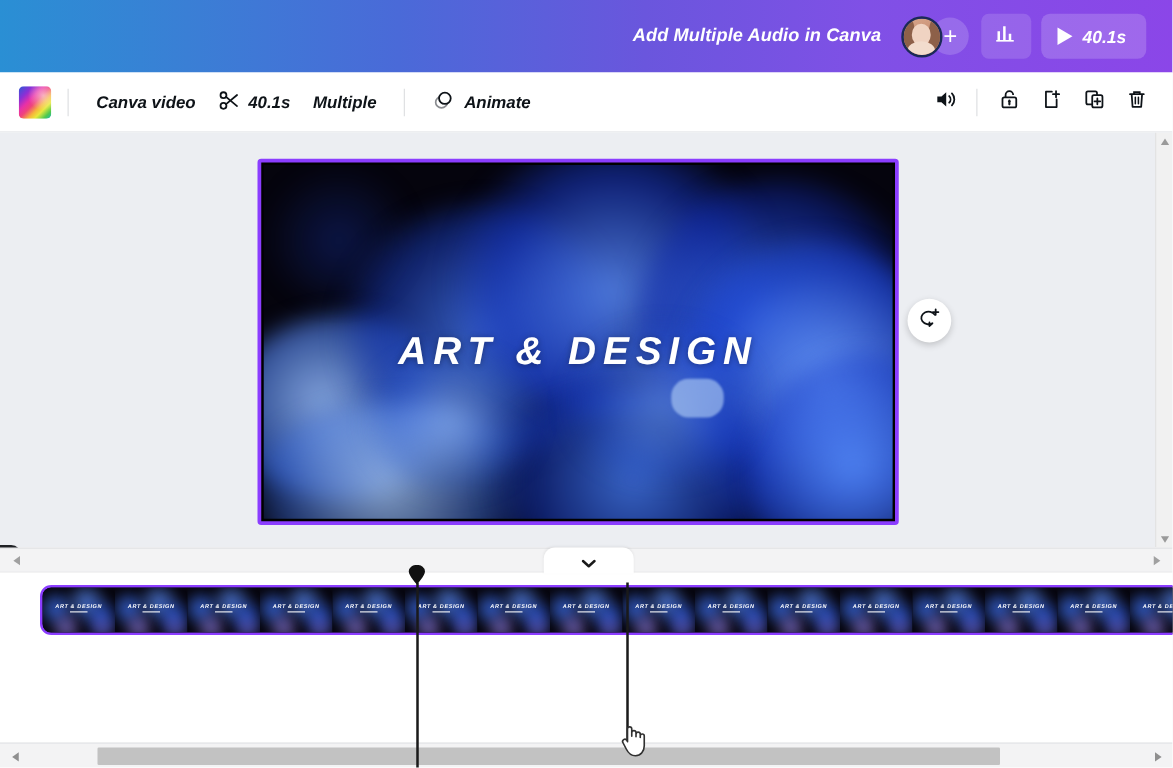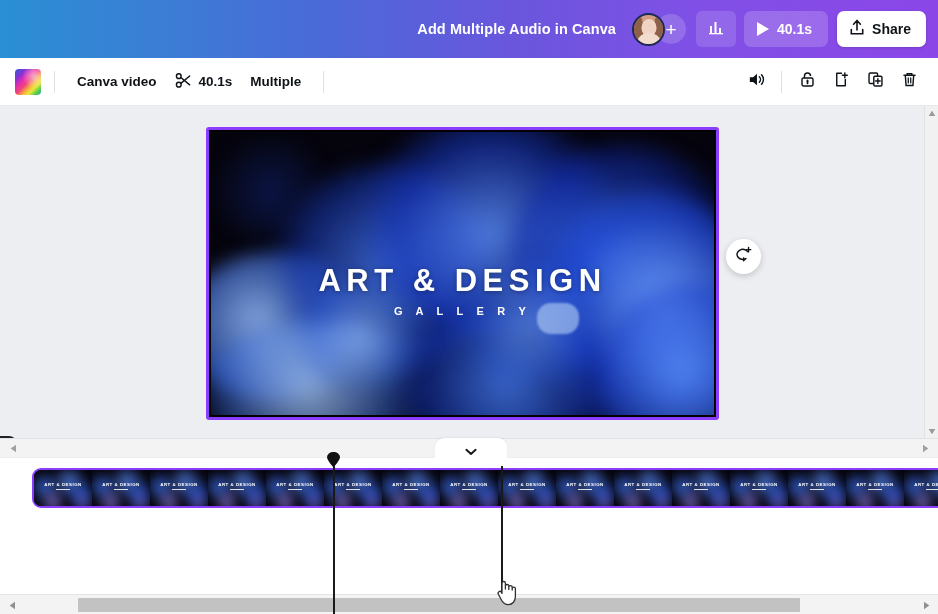--- a/index.html
+++ b/index.html
@@ -2,21 +2,21 @@
 <html><head>
 <meta charset="utf-8">
 <style>
   * { box-sizing: border-box; margin: 0; padding: 0; }
   html, body {
     width: 938px; height: 614px;
     overflow: hidden;
     font-family: "Liberation Sans", sans-serif;
     background: #fff;
   }
-  #app { position: relative; width: 938px; height: 590px; }
+  #app { position: relative; width: 938px; height: 590px; font-style: italic; }
 
   
   .topbar {
     position: absolute; left: 0; top: 0; width: 938px; height: 58px;
     background: linear-gradient(90deg, #2a8fd4 0%, #3a7fd5 16%, #4a6ad8 34%, #6a56dd 55%, #8050e6 74%, #8b46e8 100%);
     display: flex; align-items: center; justify-content: flex-end;
     padding-right: 12px;
   }
   .doc-title {
     color: #fff; font-size: 14.5px; font-weight: 600;
@@ -259,29 +259,20 @@
           <rect x="1" y="14" width="14" height="1.3" fill="#fff"></rect>
         </svg>
       </span>
     </div>
 
     <div class="play-pill">
       <span class="tri"></span>
       <span class="dur">40.1s</span>
     </div>
 
-    <div class="share-btn">
-      <span>
-        <svg width="16" height="17" viewBox="0 0 16 17">
-          <path d="M8 1.5 L4.6 5.2 M8 1.5 L11.4 5.2 M8 1.5 L8 11" stroke="#0e1318" stroke-width="1.6" fill="none" stroke-linecap="round"></path>
-          <path d="M2.3 10.5 L2.3 14.7 L13.7 14.7 L13.7 10.5" stroke="#0e1318" stroke-width="1.6" fill="none" stroke-linecap="round"></path>
-        </svg>
-      </span>
-      <span>Share</span>
-    </div>
   </div>
 
   <div class="toolbar">
     <div class="rainbow"></div>
     <div class="tb-div"></div>
 
     <div class="tb-item">
       <span>Canva video</span>
     </div>
 
@@ -295,20 +286,29 @@
       </span>
       <span>40.1s</span>
     </div>
 
     <div class="tb-item">
       <span>Multiple</span>
     </div>
 
     <div class="tb-div"></div>
 
+    <div class="tb-item">
+      <span>
+        <svg width="18" height="18" viewBox="0 0 20 20">
+          <ellipse cx="8" cy="12" rx="5.2" ry="5" stroke="#8a8c90" stroke-width="1.5" fill="none"></ellipse>
+          <ellipse cx="11" cy="8.5" rx="5.2" ry="5" stroke="#0e1318" stroke-width="1.6" fill="#fff"></ellipse>
+        </svg>
+      </span>
+      <span>Animate</span>
+    </div>
 
     <div class="tb-right">
       <div class="tb-ic">
         <span>
           <svg width="19" height="19" viewBox="0 0 20 20">
             <path d="M3 7.5 L6.5 7.5 L10.5 4 L10.5 16 L6.5 12.5 L3 12.5 Z" fill="#0e1318"></path>
             <path d="M13 7.2 A4 4 0 0 1 13 12.8" stroke="#0e1318" stroke-width="1.5" fill="none" stroke-linecap="round"></path>
             <path d="M15.3 5 A7.2 7.2 0 0 1 15.3 15" stroke="#0e1318" stroke-width="1.5" fill="none" stroke-linecap="round"></path>
           </svg>
         </span>
@@ -366,21 +366,20 @@
           <div class="sm" style="left:330px; top:60px; width:220px; height:250px; background:radial-gradient(circle at 55% 45%, rgba(110,160,255,.9), rgba(30,70,215,.6) 50%, rgba(5,10,40,0) 78%);"></div>
           <div class="sm" style="left:-10px; top:190px; width:240px; height:140px; background:radial-gradient(circle at 45% 45%, rgba(175,210,255,.75), rgba(60,110,225,.45) 55%, rgba(5,10,40,0) 78%);"></div>
           <div class="sm" style="left:170px; top:180px; width:250px; height:160px; background:radial-gradient(circle at 50% 45%, rgba(70,125,245,.8), rgba(18,50,185,.5) 55%, rgba(5,10,40,0) 78%);"></div>
           <div class="sm" style="left:390px; top:150px; width:180px; height:200px; background:radial-gradient(circle at 45% 45%, rgba(85,140,255,.85), rgba(25,60,200,.5) 55%, rgba(5,10,40,0) 78%);"></div>
           <div class="sm" style="left:80px; top:150px; width:140px; height:110px; background:radial-gradient(circle at 50% 50%, rgba(160,200,255,.6), rgba(60,110,225,.3) 55%, rgba(5,10,40,0) 80%);"></div>
           <div class="sm" style="left:240px; top:130px; width:160px; height:120px; background:radial-gradient(circle at 50% 50%, rgba(120,170,255,.55), rgba(40,85,215,.3) 55%, rgba(5,10,40,0) 80%);"></div>
           <div class="sm" style="left:0px; top:0px; width:120px; height:110px; background:radial-gradient(circle at 50% 55%, rgba(18,40,130,.5), rgba(5,10,40,0) 72%);"></div>
         </div>
         <div class="blob-elem"></div>
         <div class="art-title">ART &amp; DESIGN</div>
-        <div class="art-sub">G A L L E R Y</div>
       </div>
     </div>
 
     <div class="comment-btn">
       <span>
         <svg width="19" height="19" viewBox="0 0 20 20">
           <path d="M14.6 7.2 A6.1 5.3 0 1 0 12.6 14.3 L10 16.6 L10.1 13.6" stroke="#0e1318" stroke-width="1.5" fill="none" stroke-linecap="round" stroke-linejoin="round"></path>
           <path d="M15.3 2.6 L15.3 7.2 M13 4.9 L17.6 4.9" stroke="#0e1318" stroke-width="1.5" stroke-linecap="round"></path>
         </svg>
       </span>

